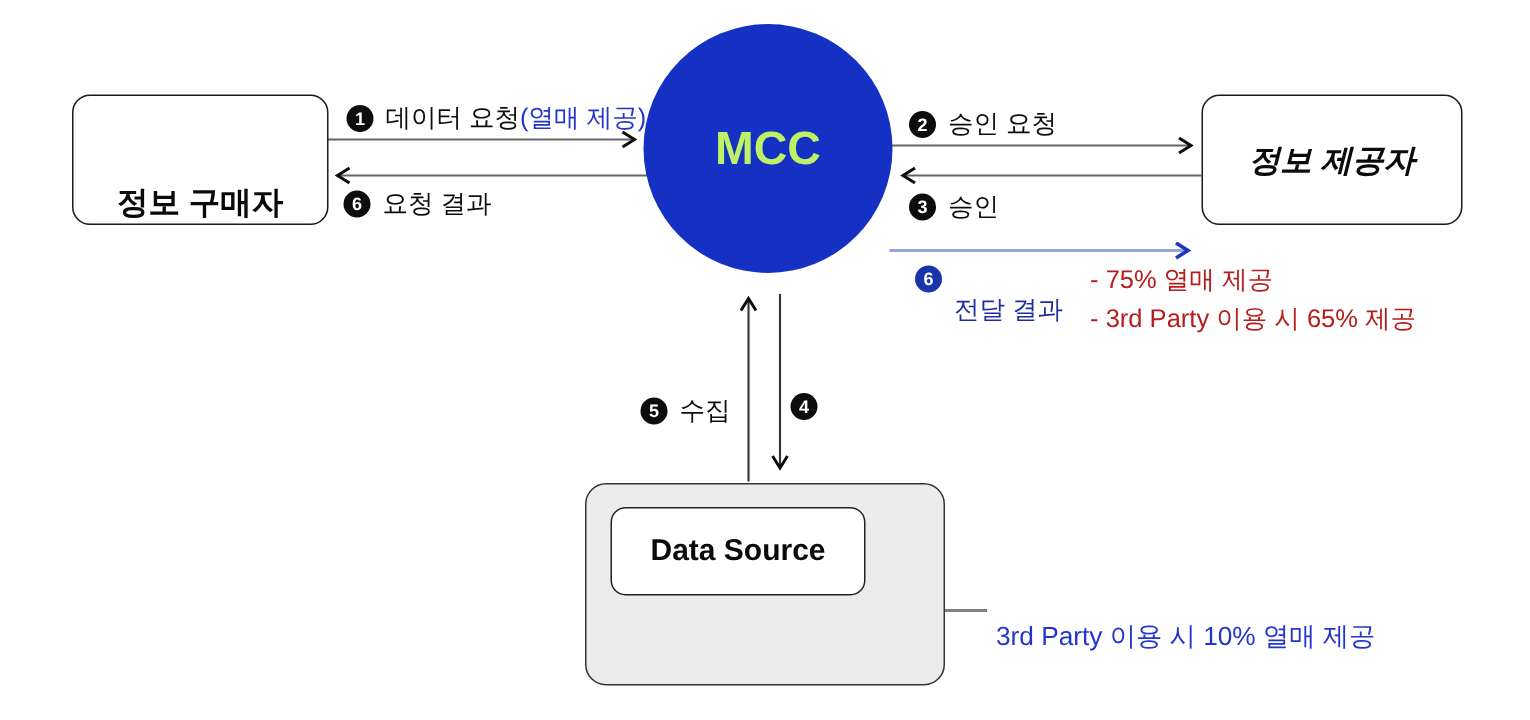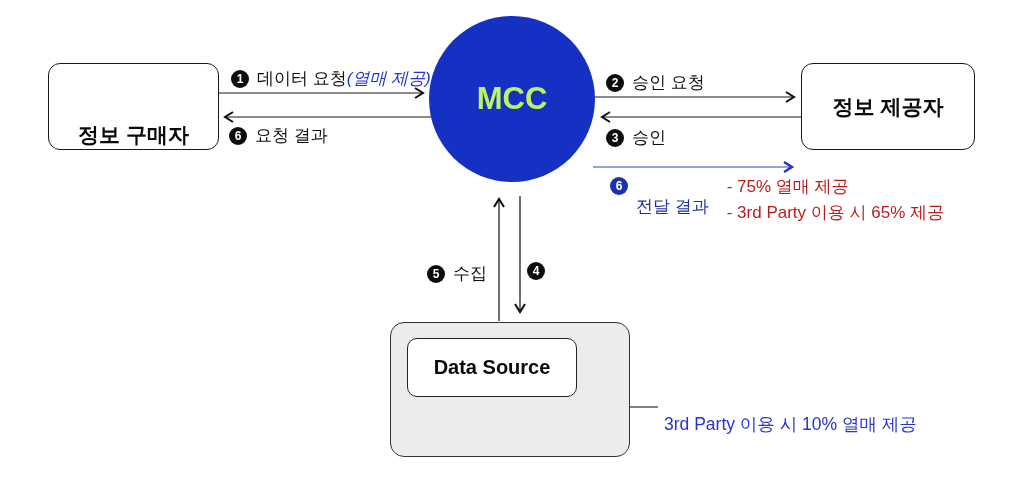--- a/index.html
+++ b/index.html
@@ -15,21 +15,21 @@
   .node-box{
     position:absolute;
     background:#fff;
     border:1.7px solid #1a1a1a;
     border-radius:12px;
     display:flex;align-items:center;justify-content:center;
     font-weight:bold;font-size:21px;color:#0a0a0a;
     z-index:2;
   }
   #buyer-box{left:48px;top:63px;width:169px;height:85px;align-items:flex-end;}
-  #provider-box{left:801px;top:63px;width:172px;height:85px;}
+  #provider-box{left:801px;top:63px;width:172px;height:85px;font-style:italic;}
 
   #mcc-circle{
     position:absolute;left:429px;top:16px;width:166px;height:166px;
     border-radius:50%;
     background:#1531c4;
     display:flex;align-items:center;justify-content:center;
     color:#bef264;font-weight:bold;font-size:31px;
     z-index:2;
   }
 
@@ -50,21 +50,21 @@
     position:absolute;display:flex;align-items:center;gap:8px;
     font-size:17px;color:#0d0d0d;white-space:nowrap;z-index:5;
   }
   .badge{
     width:18px;height:18px;border-radius:50%;
     background:#0d0d0d;color:#fff;
     display:flex;align-items:center;justify-content:center;
     font-size:12px;font-weight:bold;flex:0 0 auto;
   }
   .badge.blue{background:#1b34ae;}
-  .blue-text{color:#2236cd;font-style:italic;}
+  .blue-text{color:#2236cd;}
   .navy-text{color:#1d2f9e;margin-top:20px;}
   #label-e1{left:231px;top:67px;}
   #label-e6l{left:229px;top:124px;}
   #label-e2{left:606px;top:71px;}
   #label-e3{left:606px;top:126px;}
   #label-e5{left:427px;top:262px;}
   #label-e4{left:527px;top:262px;}
   #label-e6r{left:610px;top:175px;align-items:flex-start;}
   #label-e6r .badge{margin-top:2px;}
   .detail-lines{display:flex;flex-direction:column;gap:3px;margin-left:10px;

